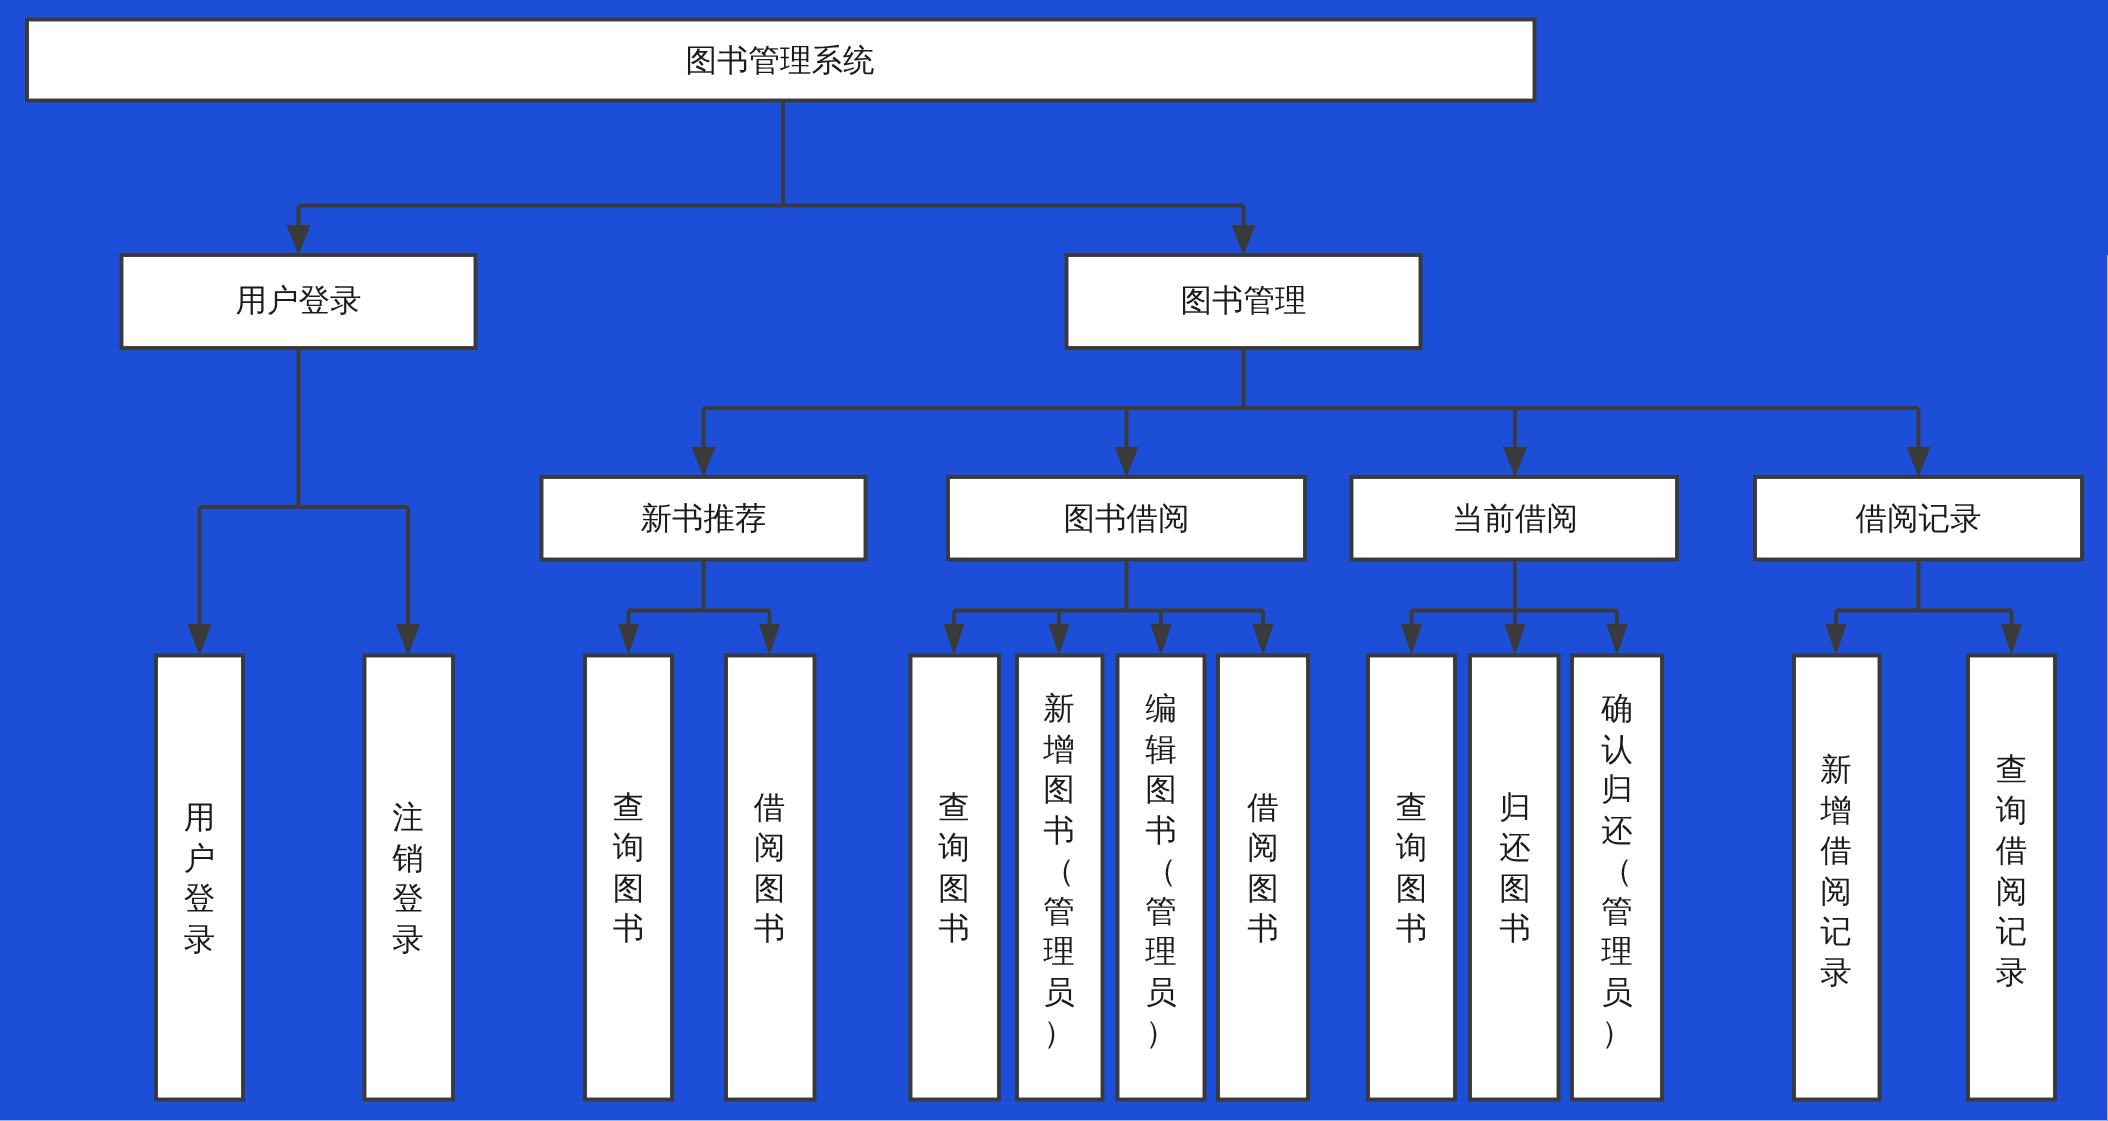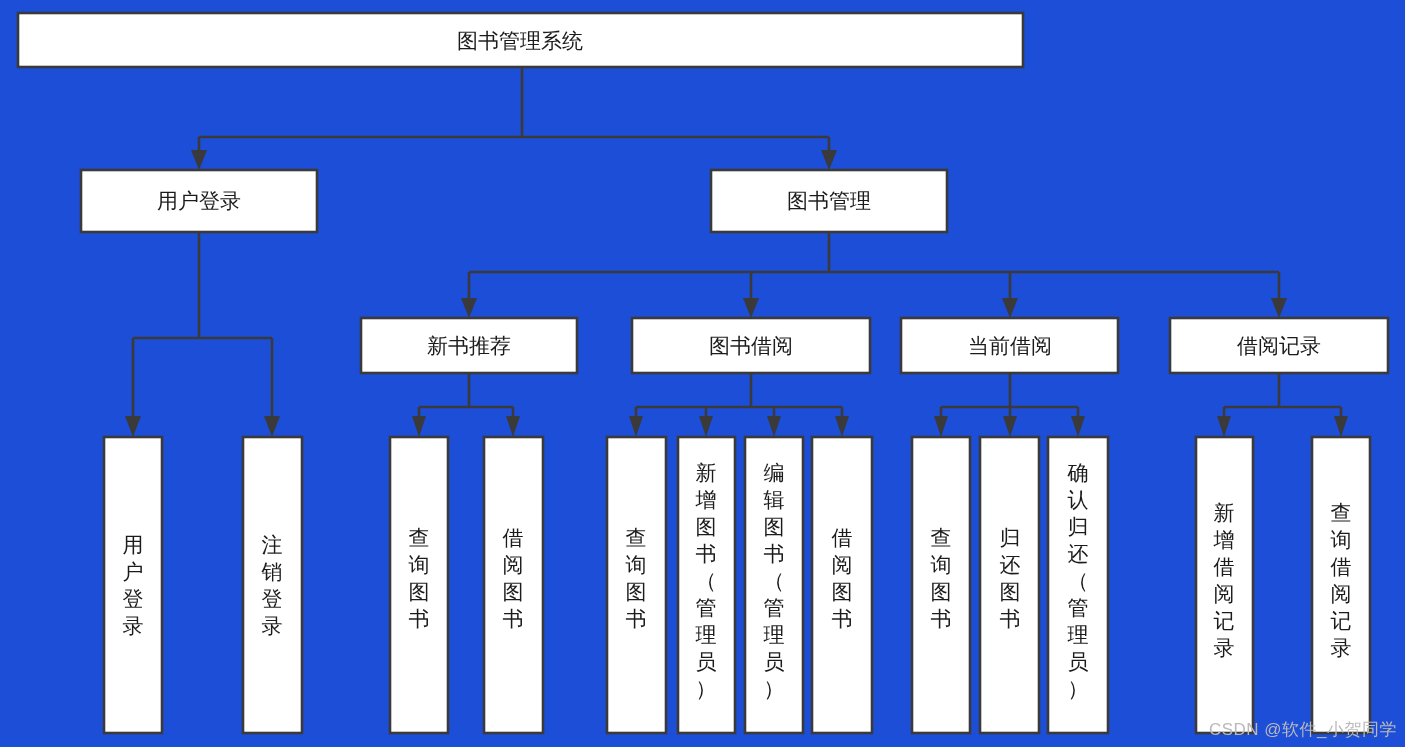--- a/index.html
+++ b/index.html
@@ -215,15 +215,14 @@
       <rect class="node-box" x="1196" y="437" width="57" height="296"></rect>
       <text class="node-label-v"><tspan x="1224" y="520.1">新</tspan><tspan x="1224" y="547.1">增</tspan><tspan x="1224" y="574.1">借</tspan><tspan x="1224" y="601.1">阅</tspan><tspan x="1224" y="628.1">记</tspan><tspan x="1224" y="655.1">录</tspan></text>
     </g>
     <g>
       <rect class="node-box" x="1312" y="437" width="58" height="296"></rect>
       <text class="node-label-v"><tspan x="1341" y="520.1">查</tspan><tspan x="1341" y="547.1">询</tspan><tspan x="1341" y="574.1">借</tspan><tspan x="1341" y="601.1">阅</tspan><tspan x="1341" y="628.1">记</tspan><tspan x="1341" y="655.1">录</tspan></text>
     </g>
 
   </svg>
 
-  <div class="watermark">CSDN @软件_小贺同学</div>
 
 </div>
 
 </body></html>

